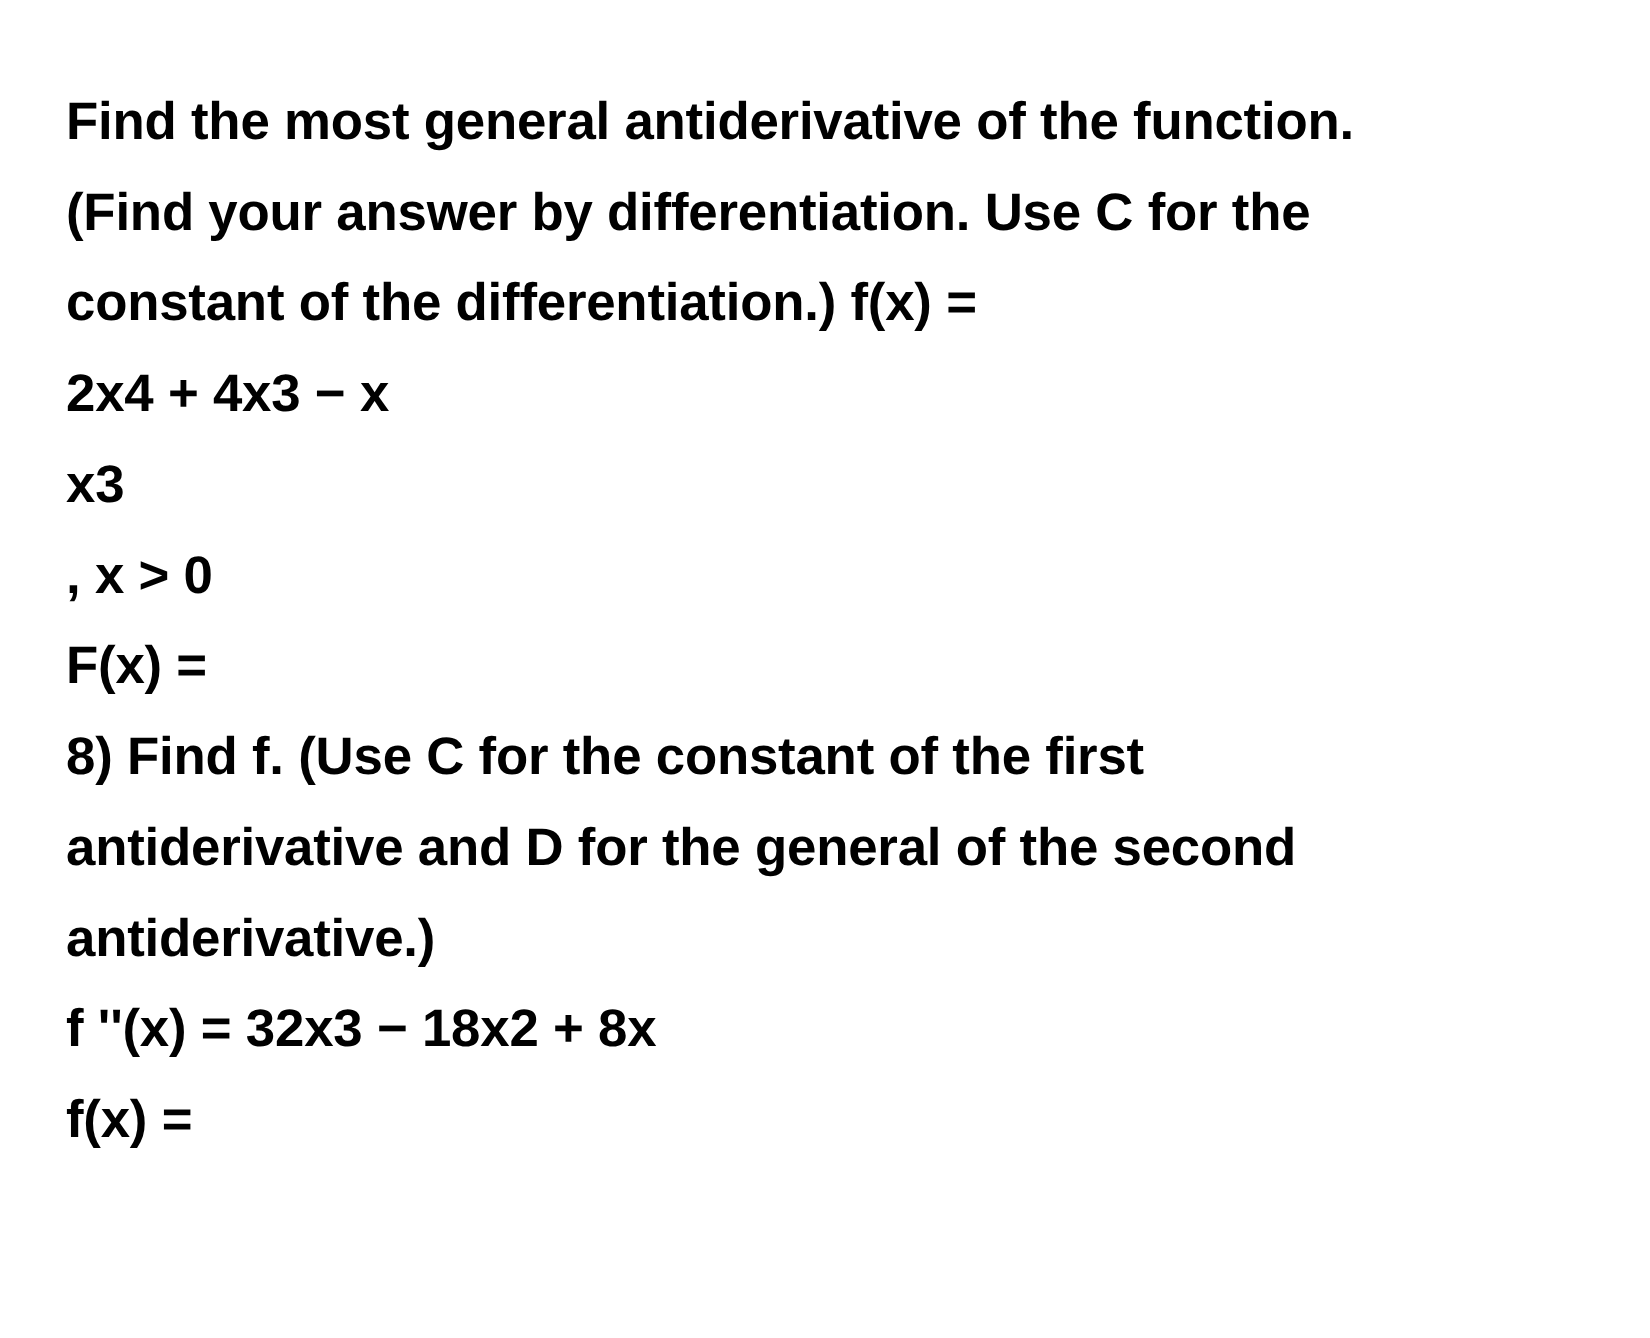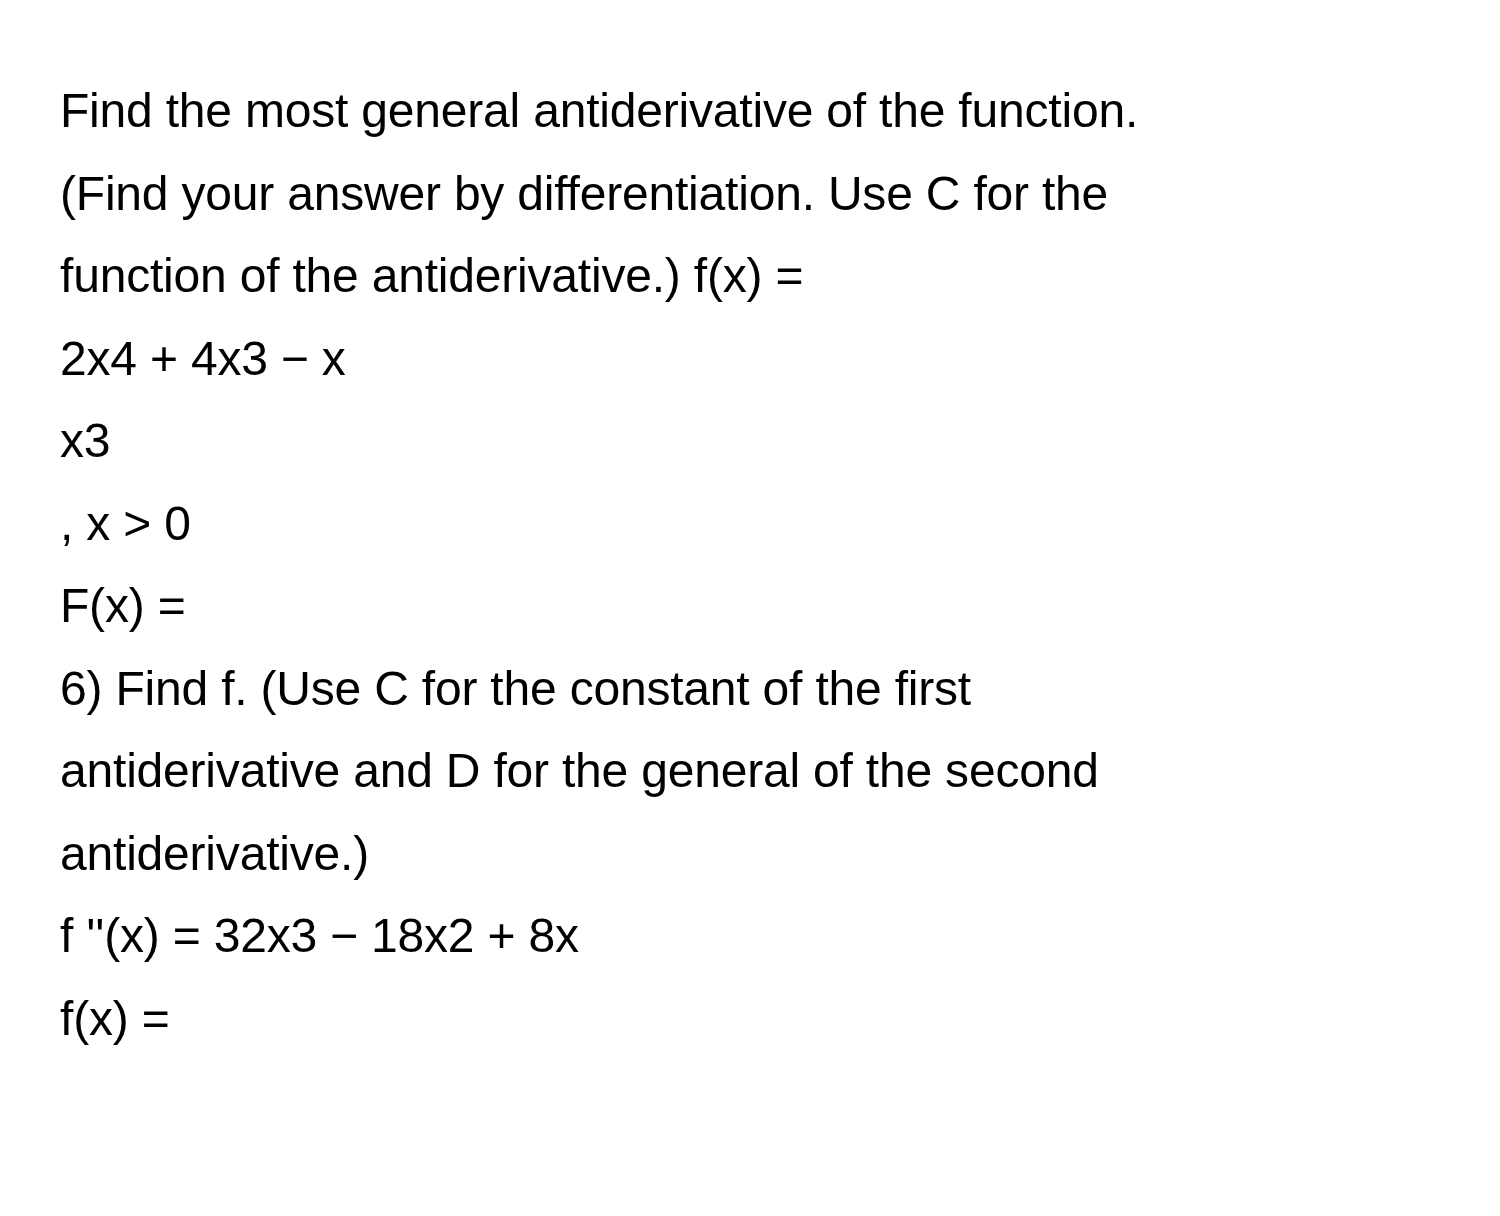--- a/index.html
+++ b/index.html
@@ -1,18 +1,19 @@
 <!DOCTYPE html>
 <html><head>
   <meta charset="utf-8">
   <style>
     * {
       margin: 0;
       padding: 0;
       box-sizing: border-box;
+      font-weight: bold;
     }
     body {
       width: 1500px;
       height: 1216px;
       background: #ffffff;
       font-family: -apple-system, BlinkMacSystemFont, "Segoe UI", Helvetica, Arial, sans-serif;
       padding: 70px 60px;
       font-size: 48px;
       line-height: 1.72;
       color: #000000;
@@ -21,22 +22,22 @@
     }
     .line {
       display: block;
     }
   </style>
 </head>
 <body>
 
 <span class="line">Find the most general antiderivative of the function.</span>
 <span class="line">(Find your answer by differentiation. Use C for the</span>
-<span class="line">function of the antiderivative.) f(x) =</span>
+<span class="line">constant of the differentiation.) f(x) =</span>
 <span class="line">2x4 + 4x3 − x</span>
 <span class="line">x3</span>
 <span class="line">, x &gt; 0</span>
 <span class="line">F(x) =</span>
-<span class="line">6) Find f. (Use C for the constant of the first</span>
+<span class="line">8) Find f. (Use C for the constant of the first</span>
 <span class="line">antiderivative and D for the general of the second</span>
 <span class="line">antiderivative.)</span>
 <span class="line">f ''(x) = 32x3 − 18x2 + 8x</span>
 <span class="line">f(x) =</span>
 
 </body></html>

